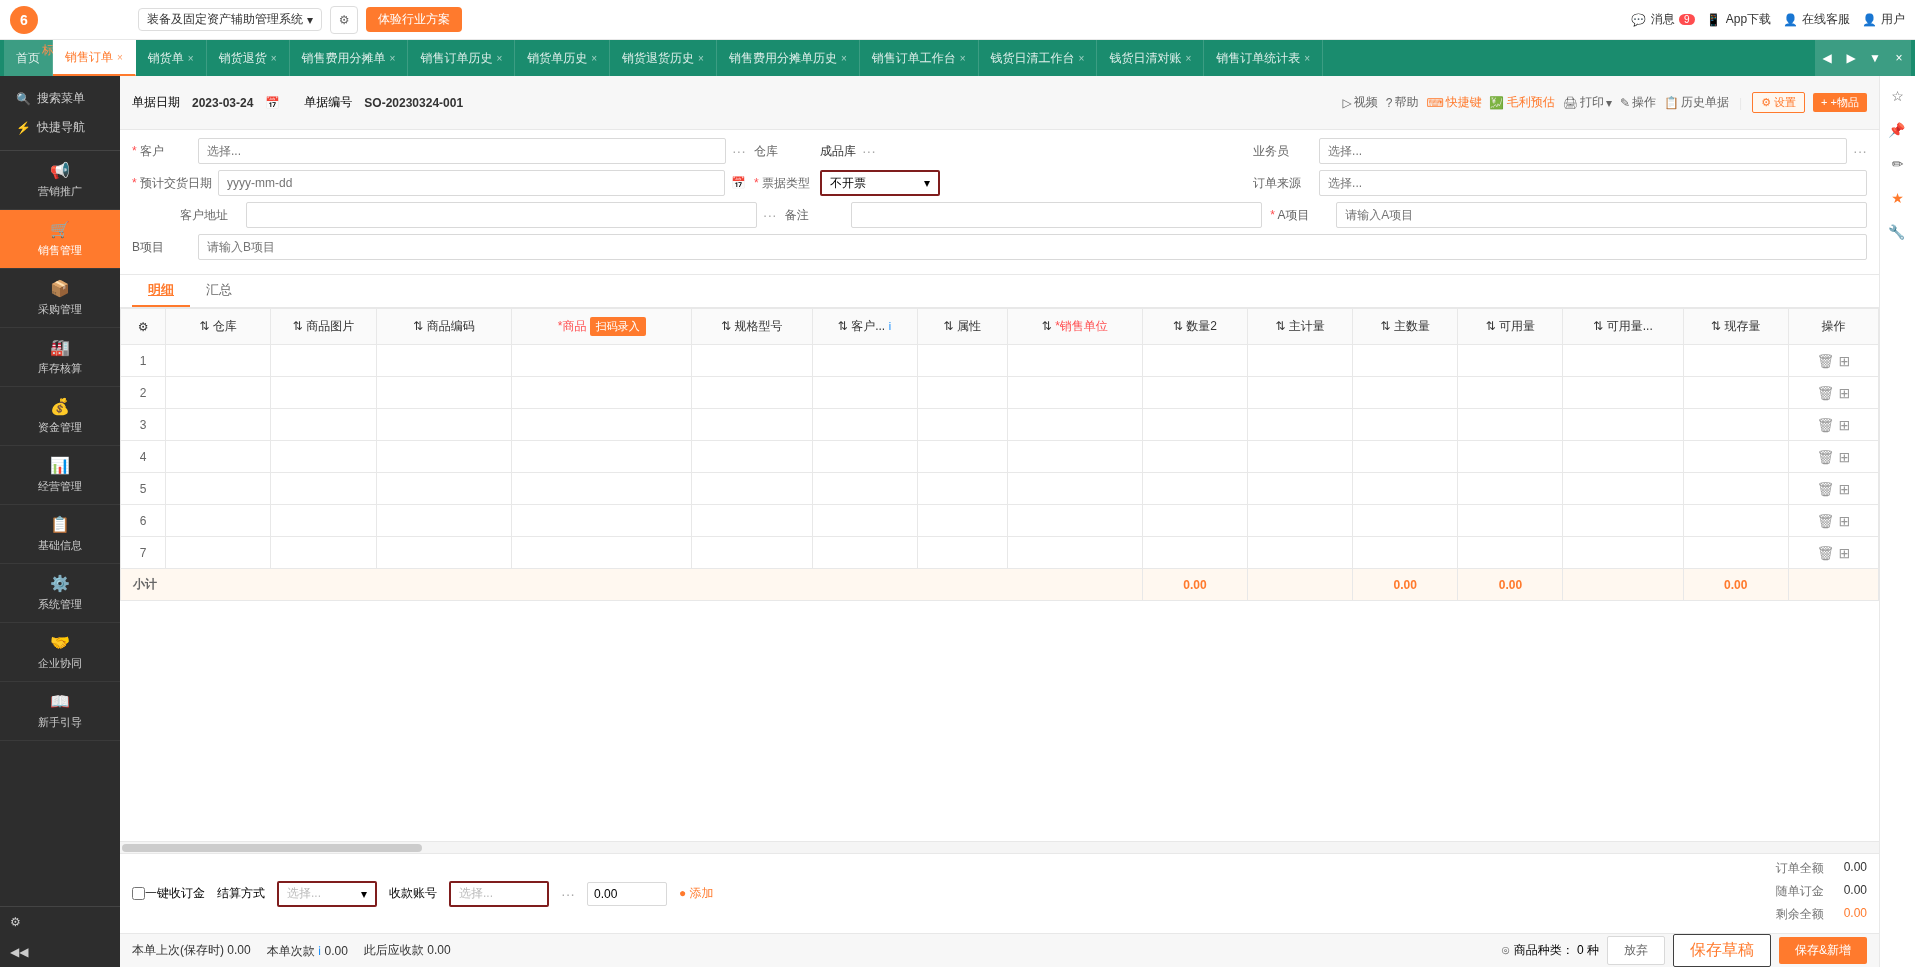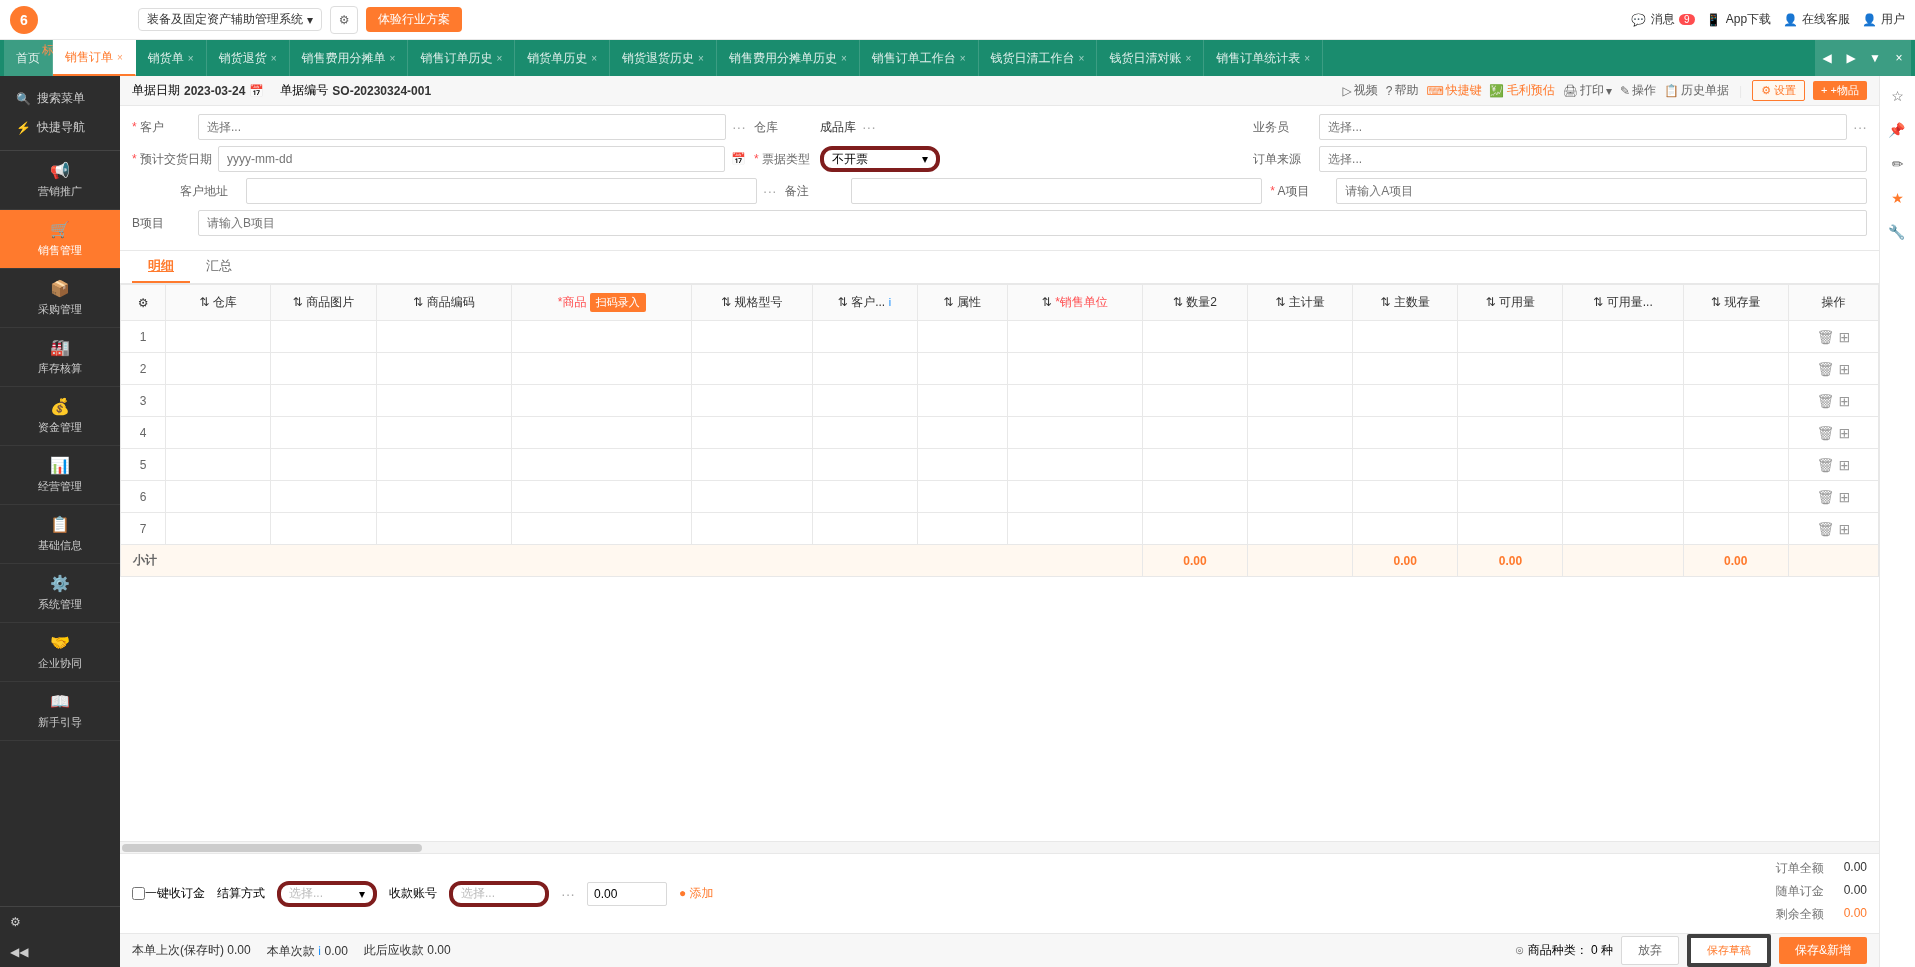--- a/index.html
+++ b/index.html
@@ -52,39 +52,39 @@
     .sidebar-nav-item.active { background: #ff7a2d; color: #fff; }
     .sidebar-icon { font-size: 16px; }
     .sidebar-bottom { margin-top: auto; border-top: 1px solid #444; }
     .sidebar-bottom-item { display: flex; align-items: center; gap: 6px; color: #ccc; padding: 8px 10px; cursor: pointer; font-size: 12px; }
 
     
     .content { flex: 1; overflow: hidden; display: flex; flex-direction: column; background: #fff; }
 
     
     .form-header {
-      display: flex; align-items: center; padding: 4px 12px;
-      background: #f7f7f7; border-bottom: 1px solid #e8e8e8; gap: 4px;
+      display: flex; align-items: center; padding: 16px 12px;
+      background: #f7f7f7; border-bottom: 1px solid #e8e8e8; gap: 12px;
       font-size: 12px;
     }
     .form-header-actions { margin-left: auto; display: flex; gap: 8px; align-items: center; }
     .header-action-btn { color: #666; cursor: pointer; font-size: 12px; display: flex; align-items: center; gap: 2px; }
     .header-action-btn.orange { color: #ff7a2d; }
 
     
     .form-fields { padding: 8px 12px; border-bottom: 1px solid #e8e8e8; }
     .form-row { display: flex; align-items: center; margin-bottom: 6px; gap: 8px; justify-content: center; }
     .form-field { display: flex; align-items: center; gap: 6px; flex: 1; }
     .field-label { color: #666; white-space: nowrap; font-size: 12px; min-width: 60px; }
     .field-label.required::before { content: "* "; color: #ff4d4f; }
     .field-input {
       flex: 1; border: 1px solid #d9d9d9; border-radius: 2px;
       padding: 3px 8px; font-size: 12px; color: #333; background: #fff; height: 26px;
     }
-    .field-select { display: flex; align-items: center; border: 4px solid #7f1d1d; border-radius: 12px; padding: 3px 8px; font-size: 12px; height: 26px; cursor: pointer; }
+    .field-select { display: flex; align-items: center; border: 2px solid #7f1d1d; border-radius: 2px; padding: 3px 8px; font-size: 12px; height: 26px; cursor: pointer; }
     .dots { color: #aaa; font-size: 14px; cursor: pointer; }
 
     
     .detail-tabs { display: flex; padding: 0 12px; border-bottom: 1px solid #e8e8e8; background: #fff; }
     .detail-tab { padding: 6px 16px; cursor: pointer; font-size: 13px; color: #666; border-bottom: 2px solid transparent; }
     .detail-tab.active { color: #ff7a2d; border-bottom-color: #ff7a2d; font-weight: bold; text-decoration: underline; }
 
     
     .table-container { flex: 1; overflow: auto; position: relative; }
     table { width: 100%; border-collapse: collapse; font-size: 12px; }
@@ -118,21 +118,21 @@
 
     
     .bottom-bar {
       display: flex; align-items: center; padding: 0 12px;
       background: #f7f7f7; border-top: 1px solid #e8e8e8; font-size: 12px; gap: 16px;
     }
     .bottom-stat { color: #666; }
     .bottom-stat span { color: #333; }
     .bottom-right { margin-left: auto; display: flex; align-items: center; gap: 8px; }
     .btn-discard { background: #fff; border: 1px solid #d9d9d9; color: #666; padding: 5px 16px; cursor: pointer; border-radius: 2px; font-size: 12px; }
-    .btn-save-draft { background: #fff; border: 4px solid #404040; color: #ff7a2d; padding: 5px 16px; cursor: pointer; border-radius: 2px; font-size: 11px; }
+    .btn-save-draft { background: #fff; border: 1px solid #404040; color: #ff7a2d; padding: 5px 16px; cursor: pointer; border-radius: 2px; font-size: 16px; }
     .btn-save-new { background: #ff7a2d; border: none; color: #fff; padding: 5px 16px; cursor: pointer; border-radius: 2px; font-size: 12px; }
     .order-summary-row { display: flex; justify-content: space-between; margin-bottom: 4px; gap: 20px; }
     .order-summary-label { color: #737373; }
     .order-summary-value { color: #333; }
     .order-summary-value.orange { color: #ff7a2d; }
 
     
     .right-toolbar {
       width: 36px; background: #fff; border-left: 1px solid #e8e8e8;
       display: flex; flex-direction: column; align-items: center; padding: 4px 0; gap: 2px;

